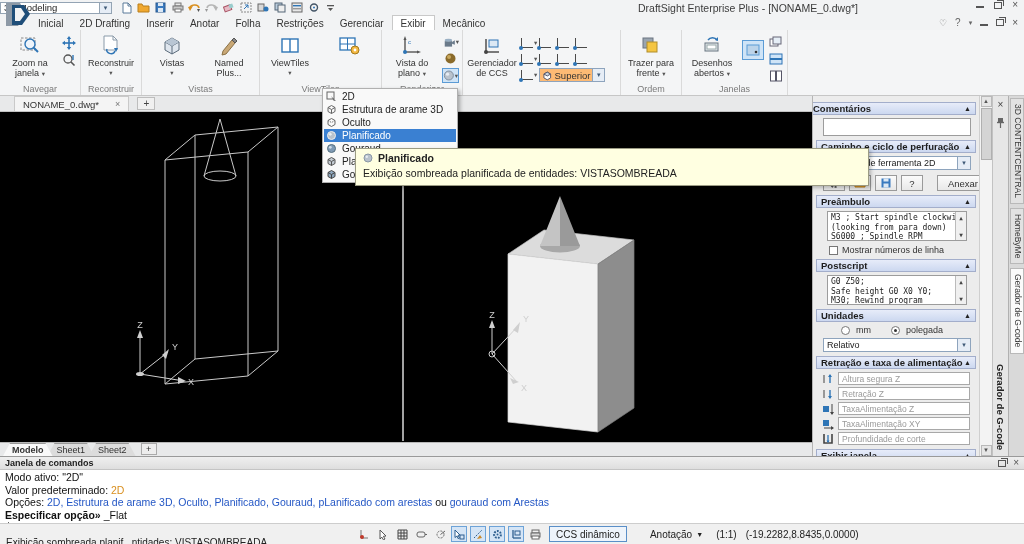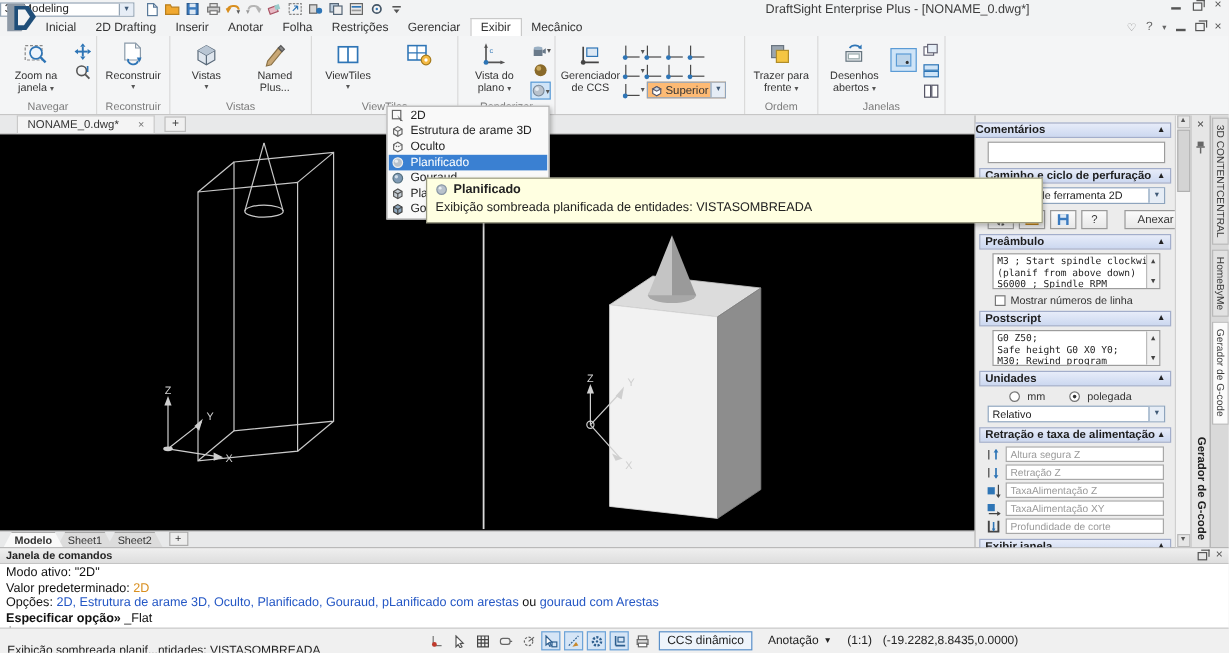--- a/index.html
+++ b/index.html
@@ -111,21 +111,21 @@
   .orange { color:#d98f1f; }
   .bold { font-weight:bold; }
   .cursorline { height:10px; border-left:1px solid #666; width:1px; margin:1px 0 0 3px; }
 
   
   .statusbar { height:37px; background:#f0f0f0; border-top:1px solid #cdcdcd; position:relative; display:flex; align-items:center; font-size:10px; padding-left:6px; color:#222; }
   .scluster { position:absolute; left:356px; top:2px; display:flex; align-items:center; gap:3px; }
   .sicon { width:16px; height:16px; display:flex; align-items:center; justify-content:center; border:1px solid transparent; }
   .sicon.active { background:#d5e5f6; border:1px solid #6da3d8; }
   .ccsbtn { height:16px; border:1px solid #5a8fc8; background:#eef4fb; display:flex; align-items:center; padding:0 6px; margin-left:3px; }
-  .anno { display:flex; align-items:center; gap:4px; margin-left:10px; }
+  .anno { display:flex; align-items:center; gap:4px; margin-left:20px; }
   .anno .tri { font-size:7px; }
   .sb-txt { margin-left:10px; white-space:nowrap; }
 </style>
 </head>
 <body>
 
 <div class="titlebar">
   <span class="logo">
     <svg width="30" height="27" viewBox="0 0 30 27">
         <polygon points="2,2 16,2 22,13 14,25 2,25" fill="#8d99a6"></polygon>
@@ -628,21 +628,21 @@
         <span class="sbtn">?</span>
         <span class="sbtn wide">Anexar</span>
       </div>
 
       <div class="sec-h">
         <span>Preâmbulo</span>
         <span class="col">▲</span>
       </div>
       <div class="ta">
         <div>M3      ; Start spindle clockwise</div>
-        <div>(planif from above down)</div>
+        <div>(looking from para down)</div>
         <div>S6000   ; Spindle RPM</div>
         <span class="spin">
             <span>▲</span>
             <span>▼</span>
           </span>
       </div>
       <div class="cbrow">
         <span class="cb"></span>
         <span>Mostrar números de linha</span>
       </div>

